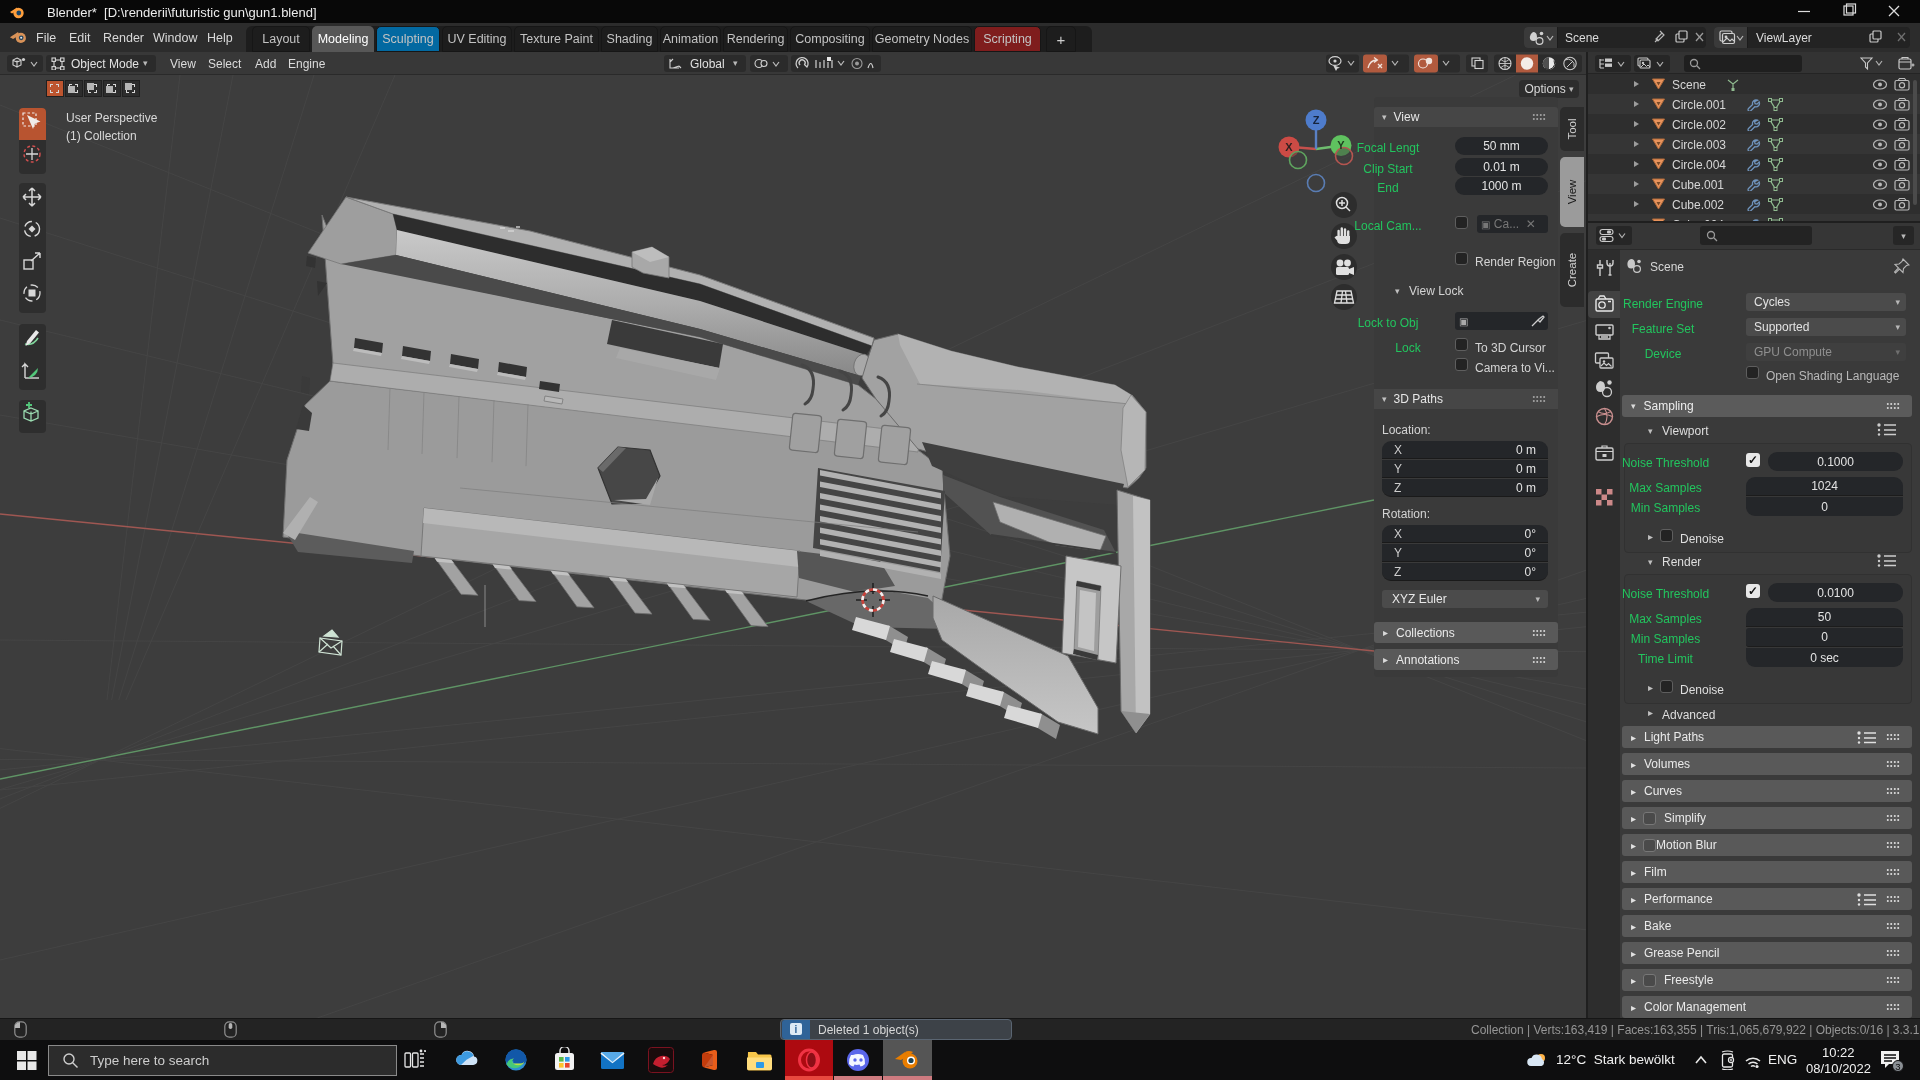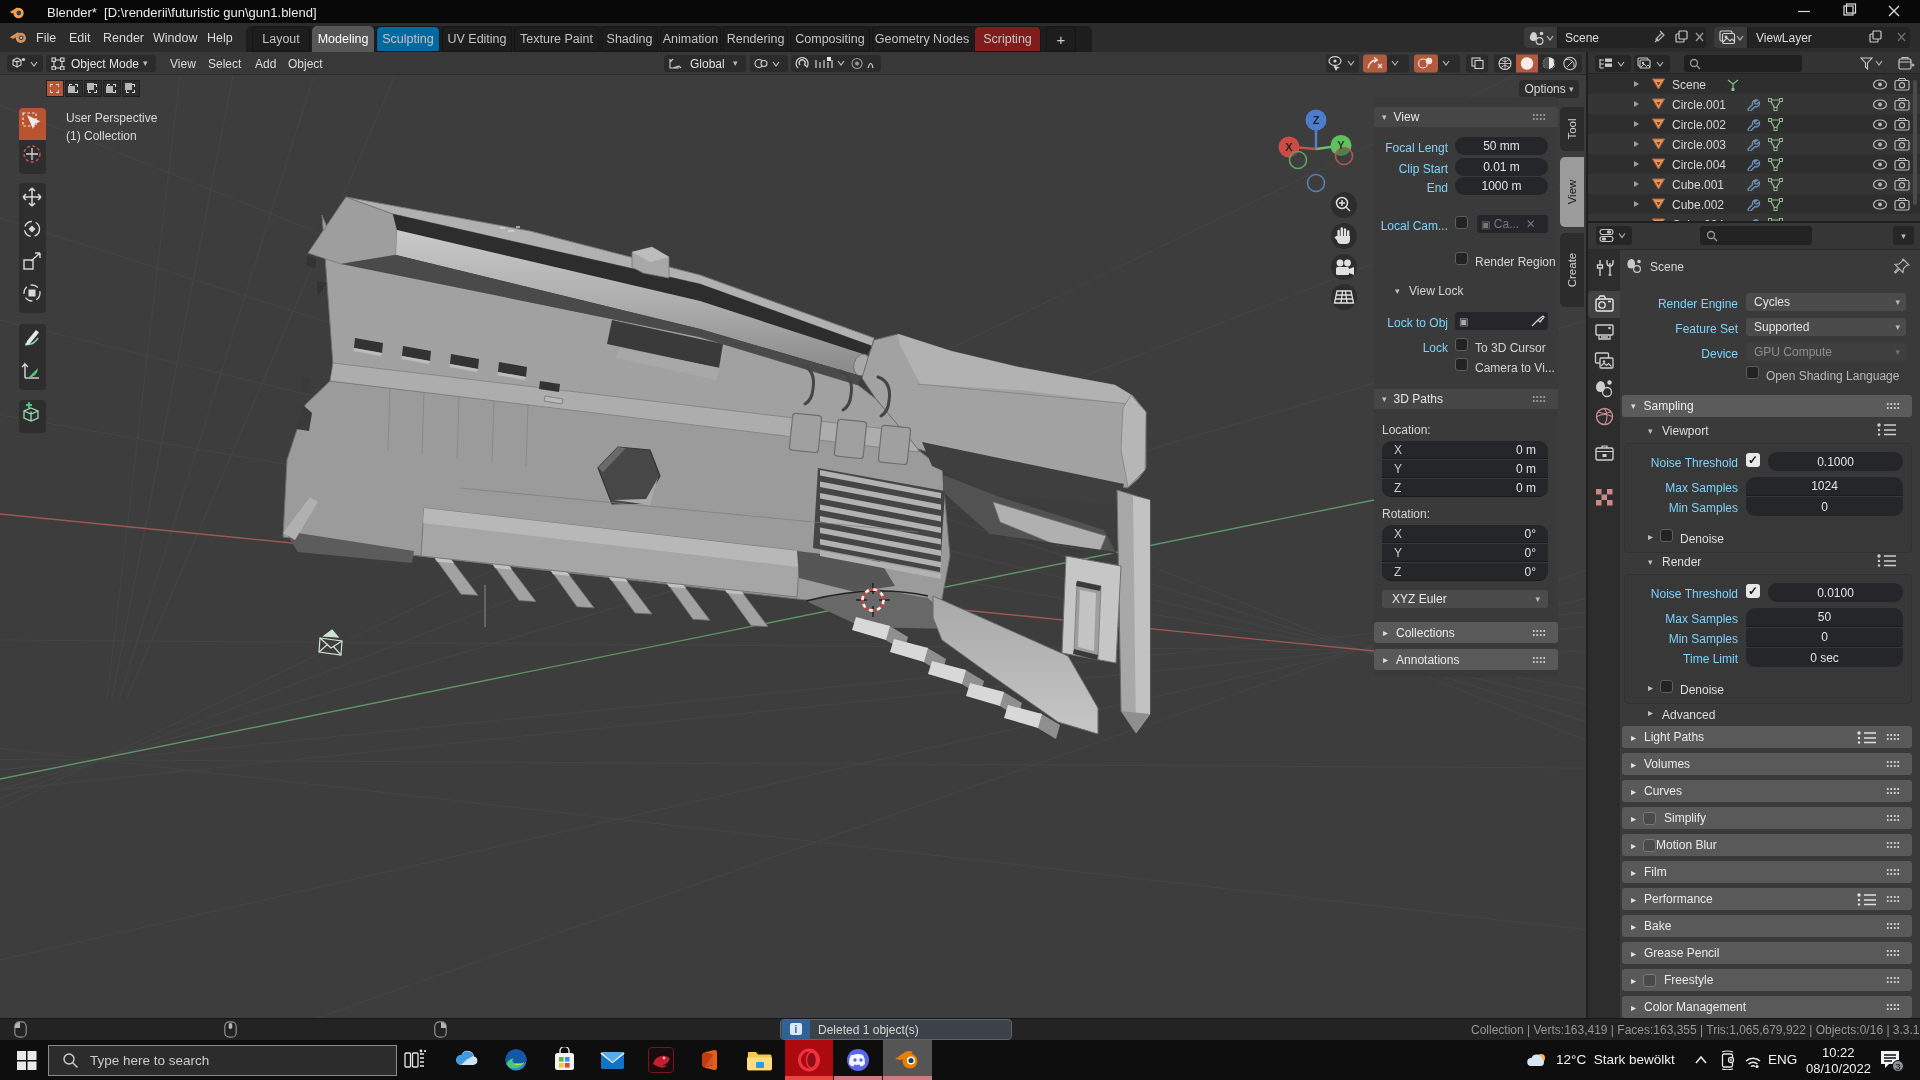--- a/index.html
+++ b/index.html
@@ -5,21 +5,21 @@
  font-family:"Liberation Sans",sans-serif;-webkit-font-smoothing:antialiased}
 .abs{position:absolute}
 .txt{position:absolute;color:#d4d4d4;font-size:12px;line-height:1;white-space:nowrap}
 .fld{position:absolute;background:#242629;border-radius:3px;color:#e3e3e3;font-size:12px;
  display:flex;align-items:center;justify-content:center;white-space:nowrap}
 .pill{border-radius:9px}
 .drop{position:absolute;background:#4b4b4b;border-radius:3px;color:#e8e8e8;font-size:12px;
  display:flex;align-items:center;white-space:nowrap}
 .phead{position:absolute;background:#595959;border-radius:3px;color:#eaeaea;font-size:12px;
  display:flex;align-items:center;white-space:nowrap}
-.lbl{position:absolute;color:#7dd3fc;font-size:12px;text-align:right;white-space:nowrap;line-height:1}
+.lbl{position:absolute;color:#22c55e;font-size:12px;text-align:center;white-space:nowrap;line-height:1}
 .chk{position:absolute;width:13px;height:13px;border-radius:3px;background:#232323;border:1px solid #5e5e5e}
 .chkon{position:absolute;width:14px;height:14px;border-radius:3px;background:#e8e8e8;color:#111;
  font-size:12px;font-weight:bold;display:flex;align-items:center;justify-content:center}
 .arr{color:#b8b8b8;font-size:9px}
 .grip{position:absolute;width:14px;height:8px;color:#9a9a9a;
  background-image:radial-gradient(circle,#9a9a9a 0.8px,transparent 1px);background-size:3.5px 4px}
 </style></head><body>
 
 <div class="abs" style="left:0;top:0;width:1920px;height:23px;background:#080808"></div>
 <svg class="abs" style="left:8px;top:3px" width="18" height="18" viewBox="0 0 18 18">
@@ -105,21 +105,21 @@
  <rect x="1" y="1" width="3.4" height="3.4" fill="#2b2b2b" stroke="#d6d6d6" stroke-width="1.1"></rect>
  <rect x="9.6" y="1" width="3.4" height="3.4" fill="#2b2b2b" stroke="#d6d6d6" stroke-width="1.1"></rect>
  <rect x="1" y="9.6" width="3.4" height="3.4" fill="#2b2b2b" stroke="#d6d6d6" stroke-width="1.1"></rect>
  <rect x="9.6" y="9.6" width="3.4" height="3.4" fill="#2b2b2b" stroke="#d6d6d6" stroke-width="1.1"></rect>
 </svg>
 <div class="txt" style="left:71px;top:58px;color:#e2e2e2">Object Mode</div>
 <div class="txt" style="left:143px;top:59px;color:#b8b8b8;font-size:9px">▾</div>
 <div class="txt" style="left:170px;top:58px;color:#dcdcdc">View</div>
 <div class="txt" style="left:208px;top:58px;color:#dcdcdc">Select</div>
 <div class="txt" style="left:255px;top:58px;color:#dcdcdc">Add</div>
-<div class="txt" style="left:288px;top:58px;color:#dcdcdc">Object</div>
+<div class="txt" style="left:288px;top:58px;color:#dcdcdc">Engine</div>
 
 <div class="abs" style="left:664px;top:55px;width:82px;height:17px;background:#2b2b2b;border-radius:3px"></div>
 <svg class="abs" style="left:668px;top:57px" width="15" height="13" viewBox="0 0 15 13">
  <path d="M2,2 v9 h9 M2,5 l3,-3 M5,11 l6,-2 M11,9 l2,2" fill="none" stroke="#cfcfcf" stroke-width="1.1"></path>
 </svg>
 <div class="txt" style="left:690px;top:58px;color:#e0e0e0">Global</div>
 <div class="txt" style="left:733px;top:59px;color:#b8b8b8;font-size:9px">▾</div>
 <div class="abs" style="left:750px;top:55px;width:38px;height:17px;background:#2b2b2b;border-radius:3px"></div>
 <svg class="abs" style="left:753px;top:57px" width="32" height="13" viewBox="0 0 32 13">
  <circle cx="6" cy="6.5" r="4" fill="none" stroke="#cfcfcf" stroke-width="1.1"></circle>

